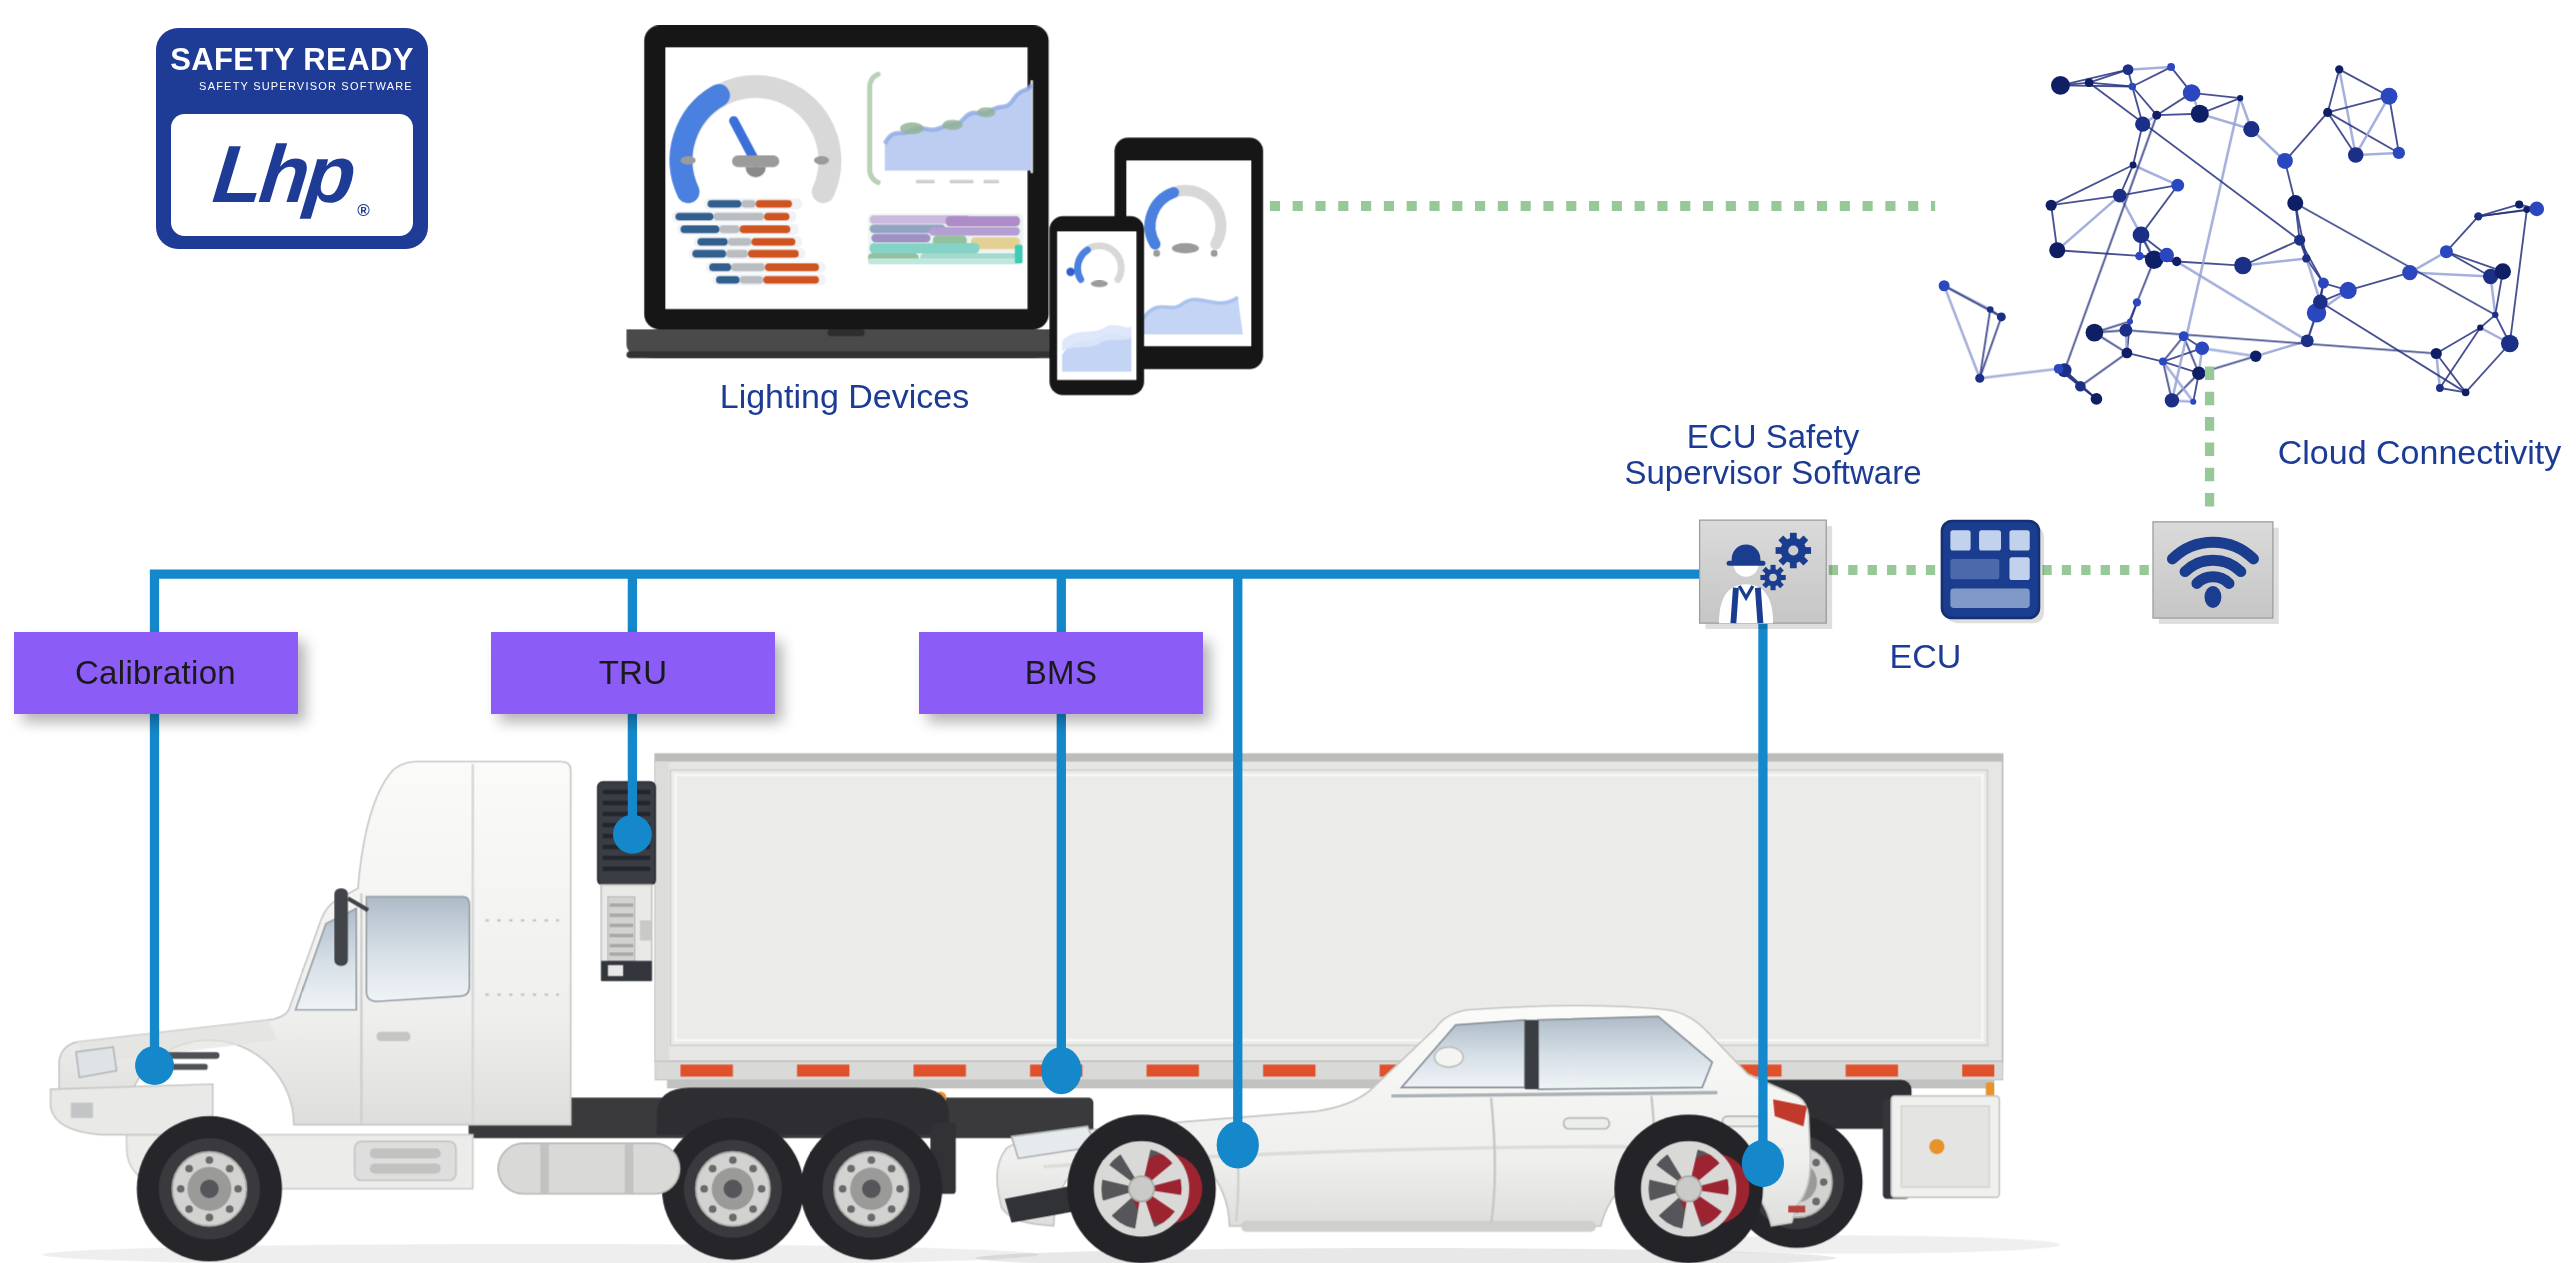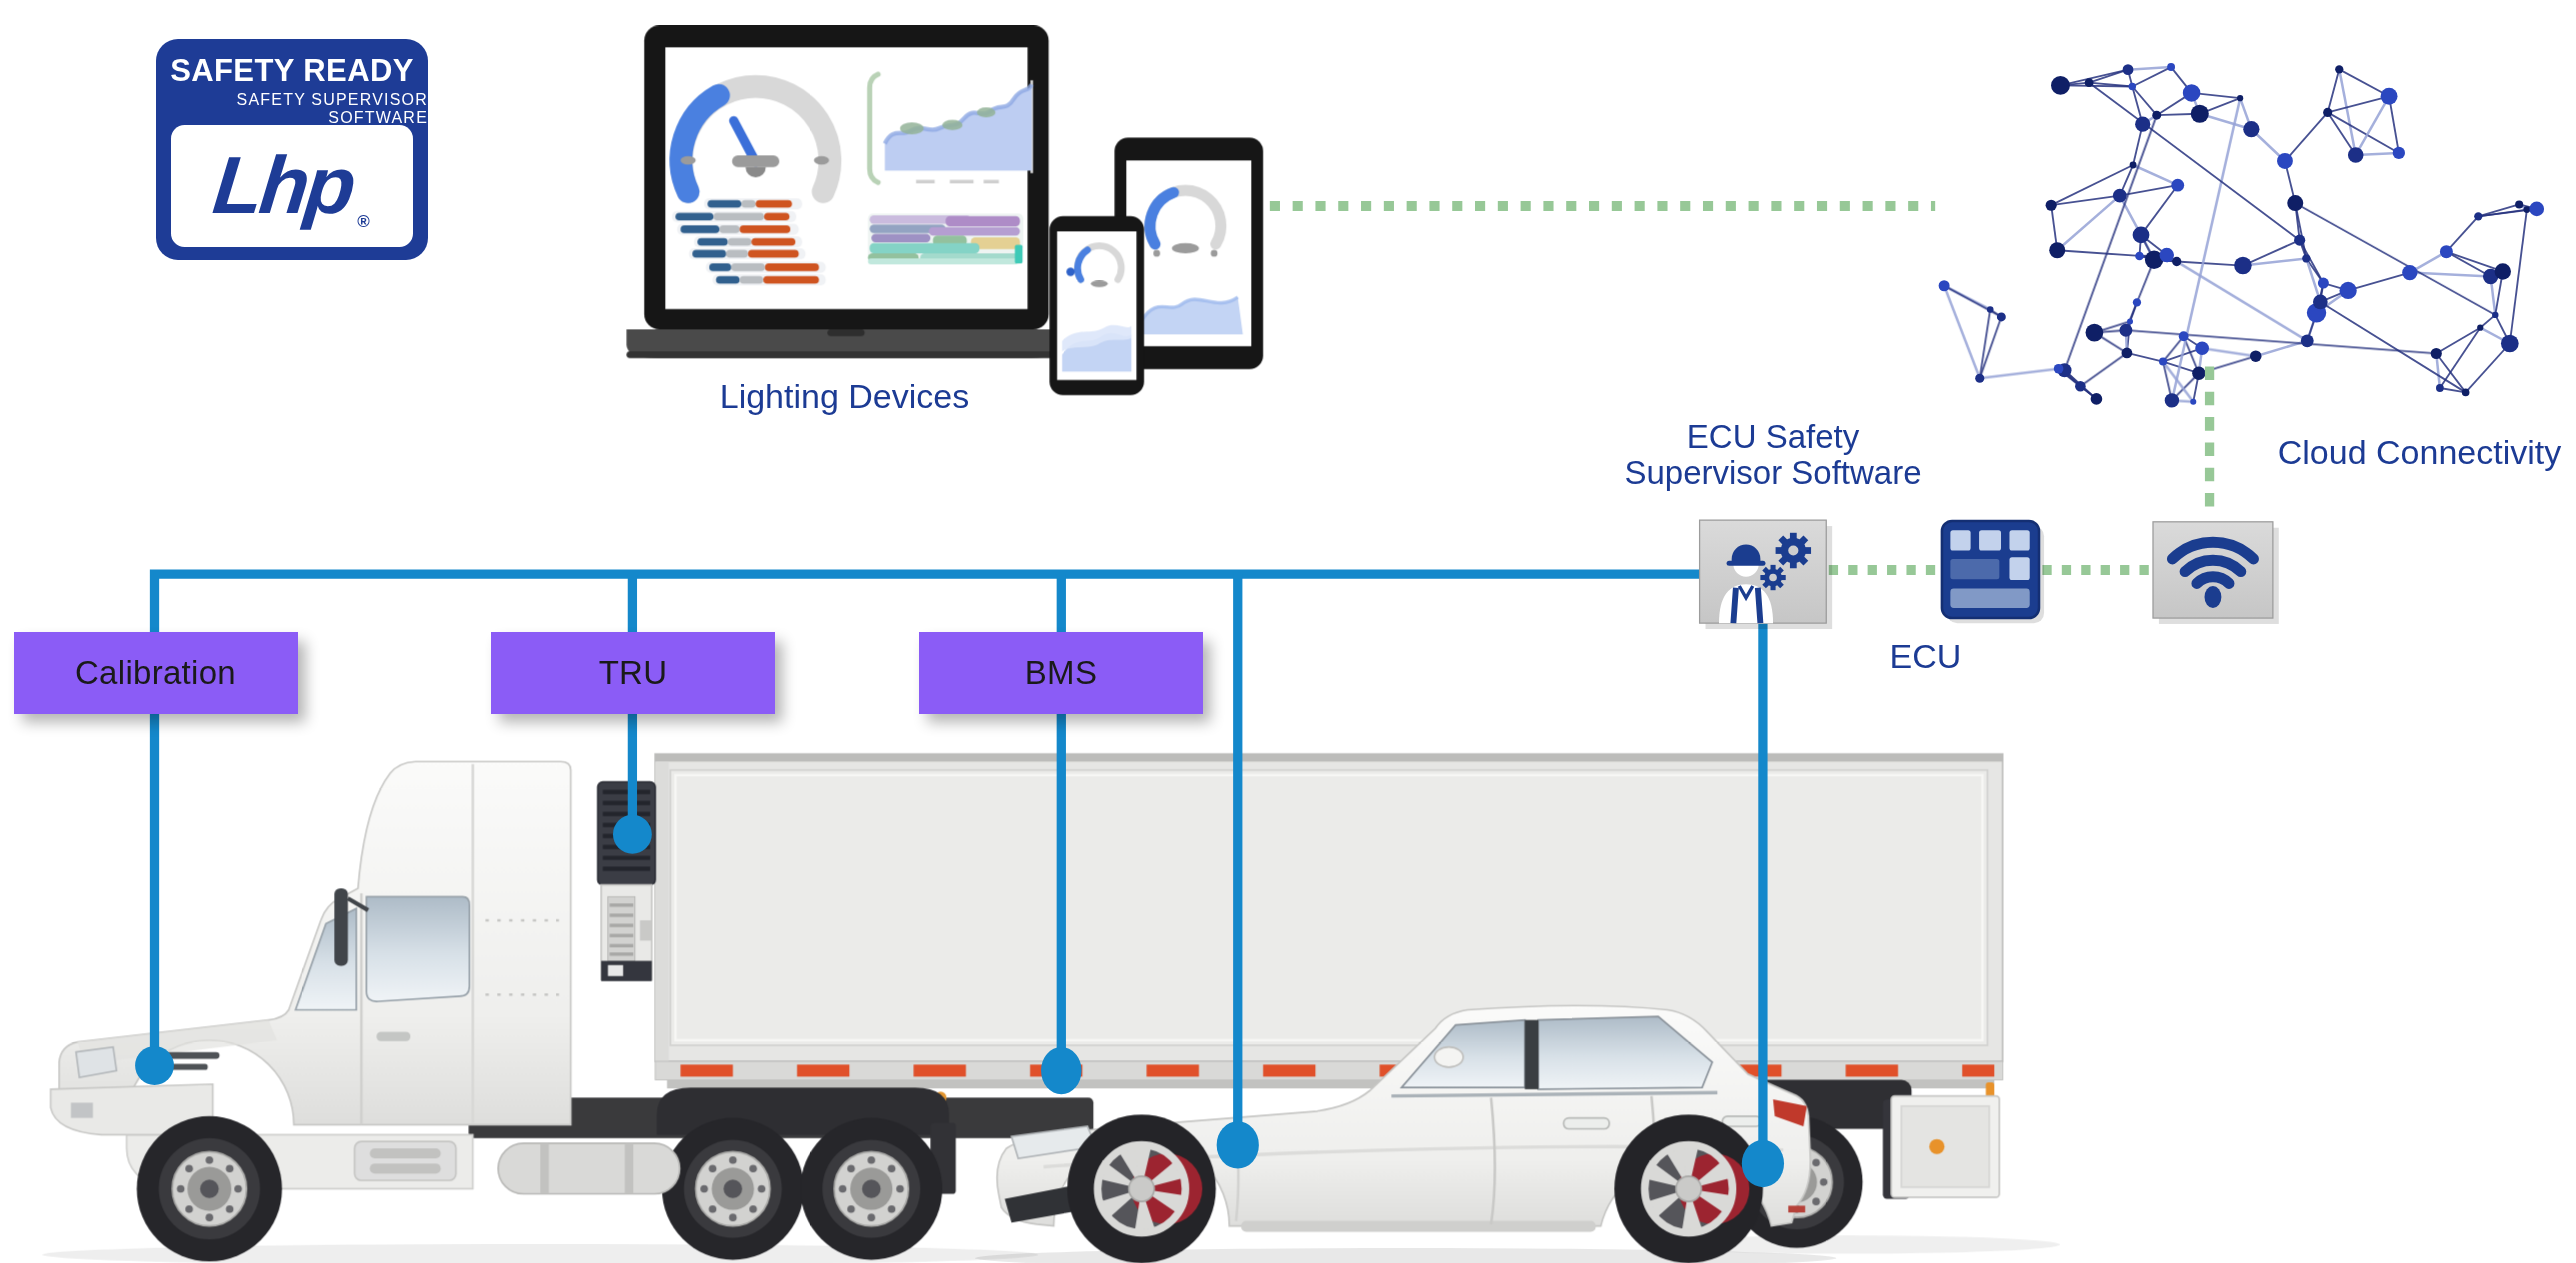--- a/index.html
+++ b/index.html
@@ -4,29 +4,29 @@
 <style>
   html,body{margin:0;padding:0;background:#ffffff;}
   .stage{
     position:relative;width:2576px;height:1264px;overflow:hidden;
     background:#ffffff;font-family:"Liberation Sans",sans-serif;
   }
   .stage svg.scene{position:absolute;left:0;top:0;}
 
   
   .badge{
-    position:absolute;left:156px;top:39px;width:272px;height:221px;
+    position:absolute;left:156px;top:28px;width:272px;height:221px;
     background:#1e3c96;border-radius:22px;box-sizing:border-box;
   }
   .badge-title{
     margin-top:13.5px;text-align:center;color:#ffffff;font-weight:bold;
     font-size:31px;letter-spacing:0.4px;
   }
   .badge-subtitle{
-    margin-top:2.5px;text-align:right;color:#ffffff;font-size:16px;
+    margin-top:2.5px;text-align:center;color:#ffffff;font-size:11px;
     letter-spacing:1.2px;font-weight:normal;padding-left:28px;
   }
   .badge-panel{
     position:absolute;left:15px;right:15px;top:86px;bottom:13.5px;
     background:#ffffff;border-radius:13.5px;display:flex;
     align-items:center;justify-content:center;
   }
   .lhp{
     font-style:italic;font-weight:bold;font-size:81px;color:#1e3c96;
     transform:skewX(-6deg);line-height:1;letter-spacing:-3.4px;

